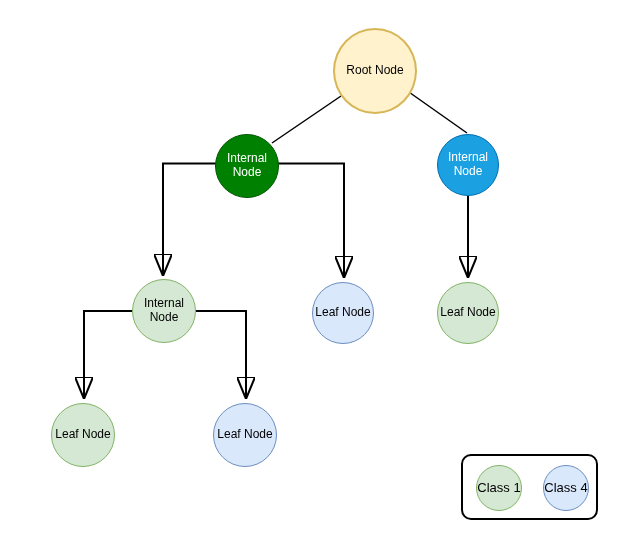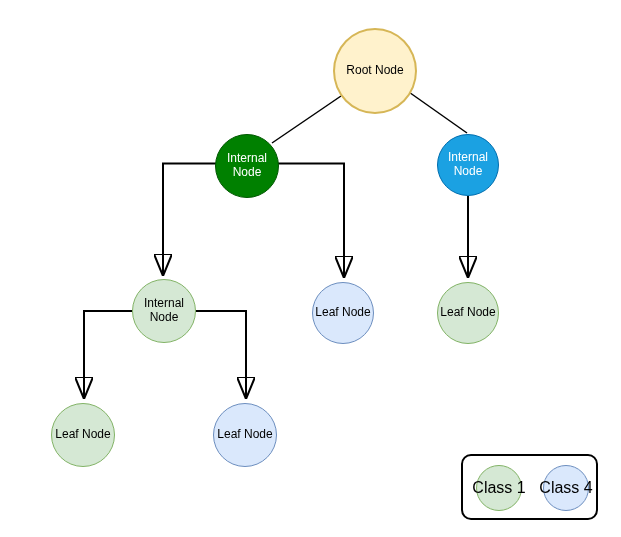--- a/index.html
+++ b/index.html
@@ -39,21 +39,21 @@
   }
   .node-internal-mid{left:132px;top:279px;width:64px;height:64px;padding:0 8px;}
   .node-leaf-mid{left:312px;top:282px;width:62px;height:62px;white-space:nowrap;}
   .node-leaf-right{left:437px;top:282px;width:62px;height:62px;white-space:nowrap;}
   .node-leaf-bl{left:51px;top:403px;width:64px;height:64px;white-space:nowrap;}
   .node-leaf-br{left:213px;top:403px;width:64px;height:64px;white-space:nowrap;}
   .legend{
     position:absolute;left:461px;top:454px;width:137px;height:66px;box-sizing:border-box;
     border:2px solid var(--edge);border-radius:10px;background:#ffffff;
   }
-  .legend .node{white-space:nowrap;font-size:16px;}
+  .legend .node{white-space:nowrap;font-size:13px;}
   .legend-class1{left:13px;top:9px;width:46px;height:46px;border-width:1.5px !important;}
   .legend-class2{left:80px;top:9px;width:46px;height:46px;border-width:1.5px !important;}
 </style>
 </head>
 <body>
 
 <div class="canvas">
 
   <svg class="edges" viewBox="0 0 621 537" xmlns="http://www.w3.org/2000/svg">
     <defs>

